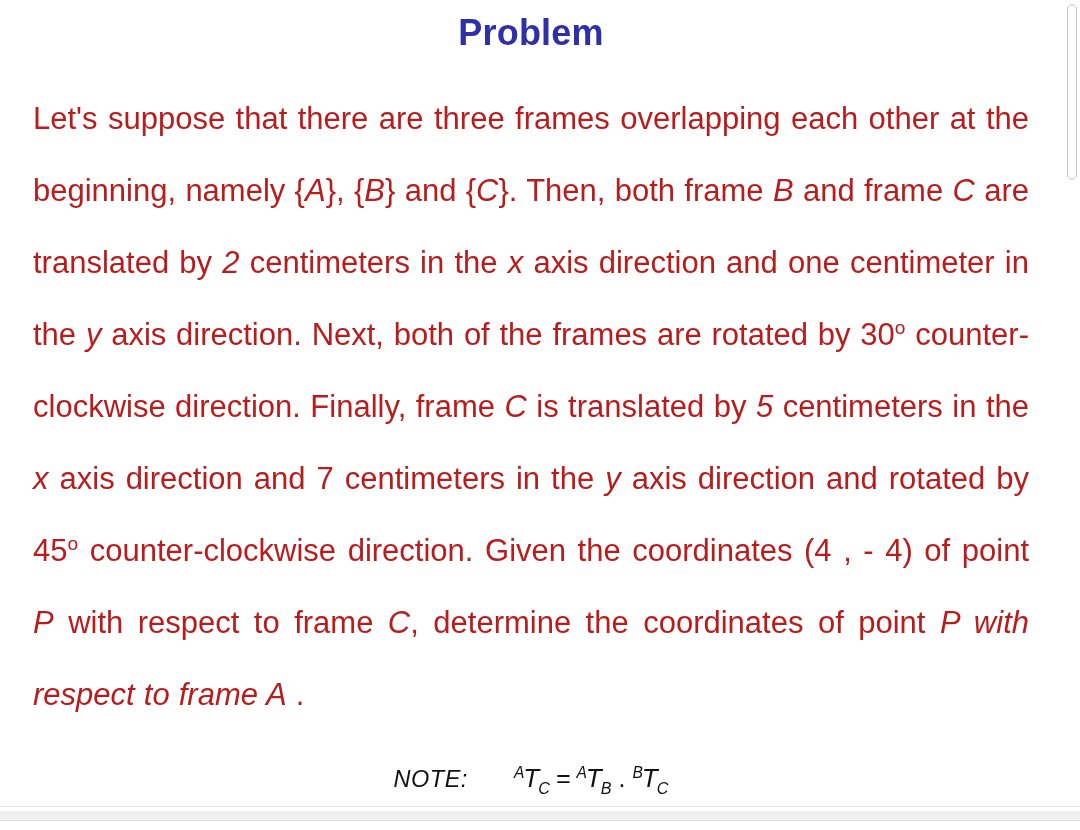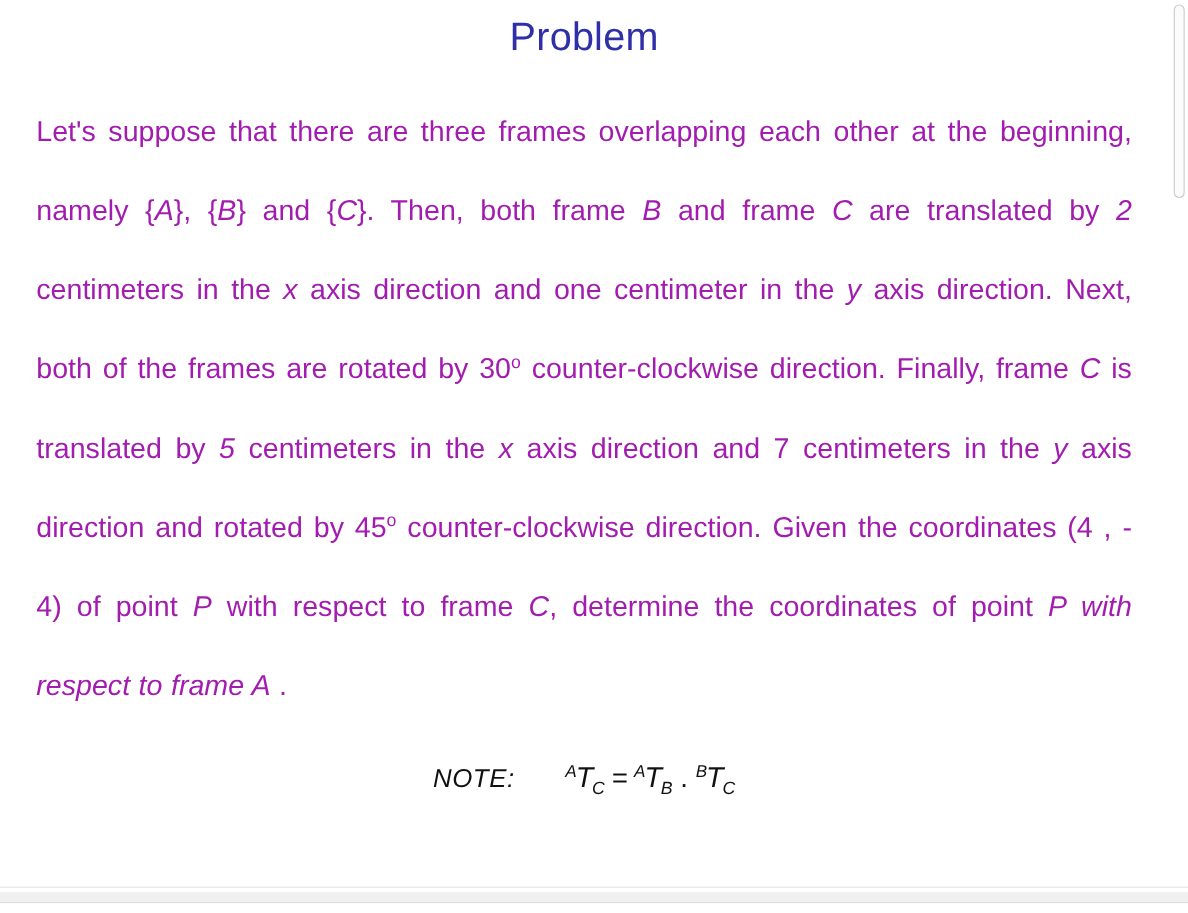--- a/index.html
+++ b/index.html
@@ -31,30 +31,30 @@
     padding: 0 33px 0 33px;
     background: #ffffff;
   }
 
   #title {
     margin: 0;
     padding-top: 12px;
     text-align: center;
     color: #2f2fa8;
     font-size: 36px;
-    font-weight: normal;
+    font-weight: bold;
     line-height: 1.15;
     letter-spacing: 0.2px;
   }
 
   .para {
     margin: 0;
     padding-top: 30px;
-    color: #a21caf;
-    font-size: 26px;
+    color: #b91c1c;
+    font-size: 31px;
     line-height: 72px;
     text-align: justify;
     text-justify: inter-word;
     word-spacing: 0.5px;
   }
 
   i, .it { font-style: italic; }
   .deg {
     font-size: 0.62em;
     vertical-align: super;

